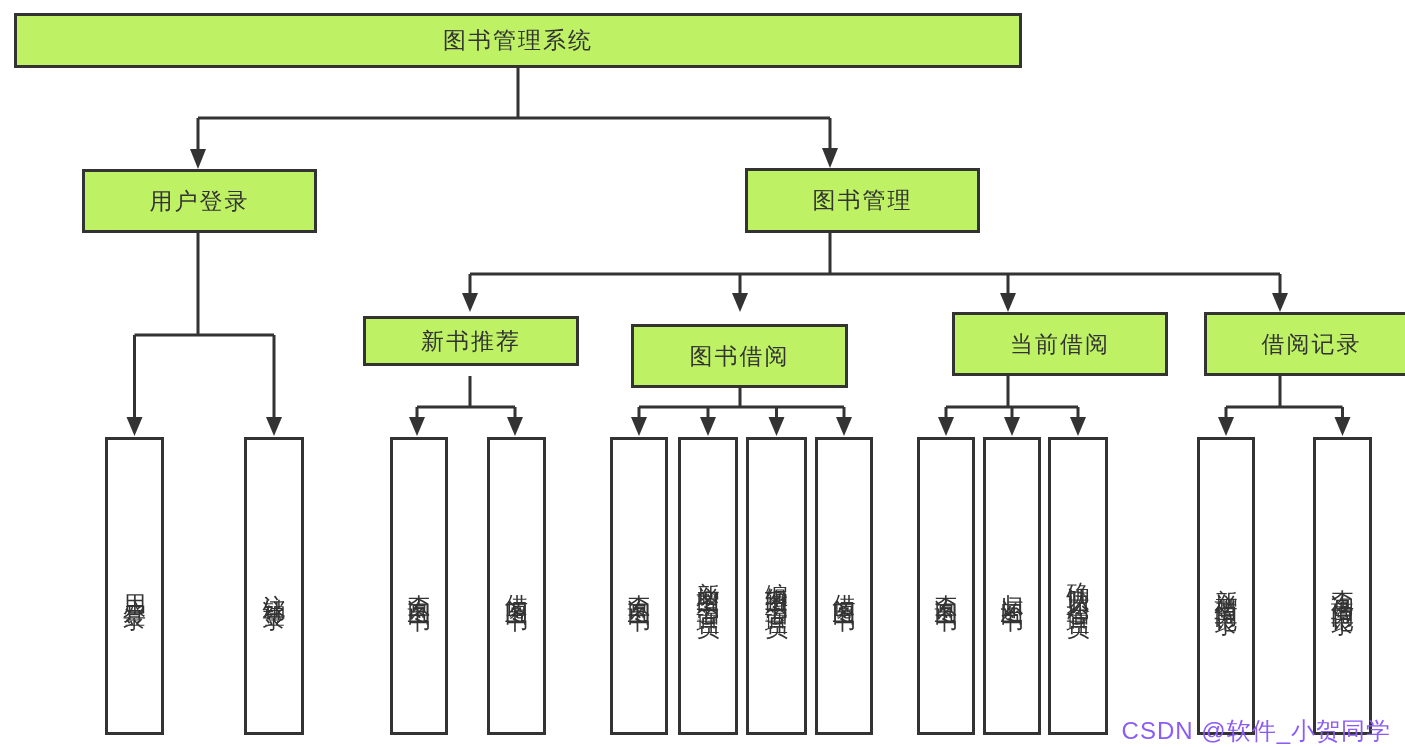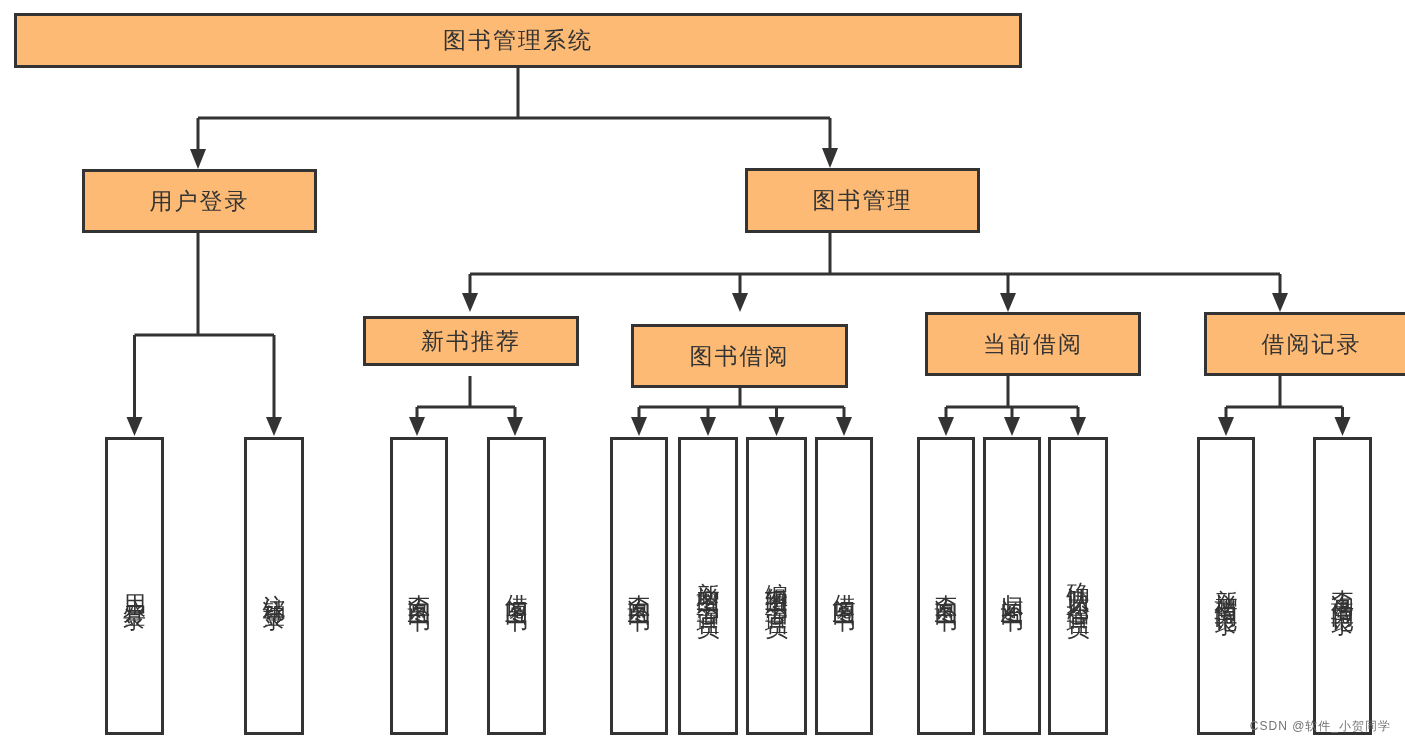--- a/index.html
+++ b/index.html
@@ -13,21 +13,21 @@
   }
   .connectors {
     position: absolute;
     left: 0; top: 0;
     pointer-events: none;
   }
   .node {
     position: absolute;
     box-sizing: border-box;
     border: 3px solid #333333;
-    background: #fdba74;
+    background: #bef264;
     display: flex;
     align-items: center;
     justify-content: center;
     color: #333333;
     font-size: 23px;
     letter-spacing: 2px;
     white-space: nowrap;
     font-family: Liberation Serif, serif;
   }
   .leaf {
@@ -42,23 +42,23 @@
     justify-content: center;
     color: #333333;
     font-size: 23px;
     letter-spacing: 5px;
     writing-mode: vertical-rl;
     line-height: 1.25;
   }
   .watermark {
     position: absolute;
     right: 14px;
-    bottom: 12px;
-    color: #737373;
-    font-size: 12px;
+    bottom: 0;
+    color: #8b5cf6;
+    font-size: 24px;
     letter-spacing: 1px;
     white-space: nowrap;
   }
 </style>
 </head>
 <body>
 
 <div class="canvas">
 
   <svg class="connectors" width="1405" height="747" viewBox="0 0 1405 747">
@@ -104,21 +104,21 @@
     </g>
   </svg>
 
   <div class="node" style="left:14px; top:13px; width:1008px; height:55px;">图书管理系统</div>
 
   <div class="node" style="left:82px; top:169px; width:235px; height:64px;">用户登录</div>
   <div class="node" style="left:712px; top:168px; width:235px; height:65px;margin-left:33px;">图书管理</div>
 
   <div class="node" style="left:363px; top:316px; width:216px; height:50px;">新书推荐</div>
   <div class="node" style="left:631px; top:312px; width:217px; height:64px;margin-top:12px;">图书借阅</div>
-  <div class="node" style="left:925px; top:312px; width:216px; height:64px;">当前借阅</div>
+  <div class="node" style="left:952px; top:312px; width:216px; height:64px;">当前借阅</div>
   <div class="node" style="left:1172px; top:312px; width:215px; height:64px;margin-left:32px;">借阅记录</div>
 
   <div class="leaf" style="left:105px; width:59px;">用户登录</div>
   <div class="leaf" style="left:244px; width:60px;">注销登录</div>
 
   <div class="leaf" style="left:390px; width:58px;">查询图书</div>
   <div class="leaf" style="left:487px; width:59px;">借阅图书</div>
 
   <div class="leaf" style="left:610px; width:58px;">查询图书</div>
   <div class="leaf" style="left:678px; width:60px;">新增图书（管理员）</div>

